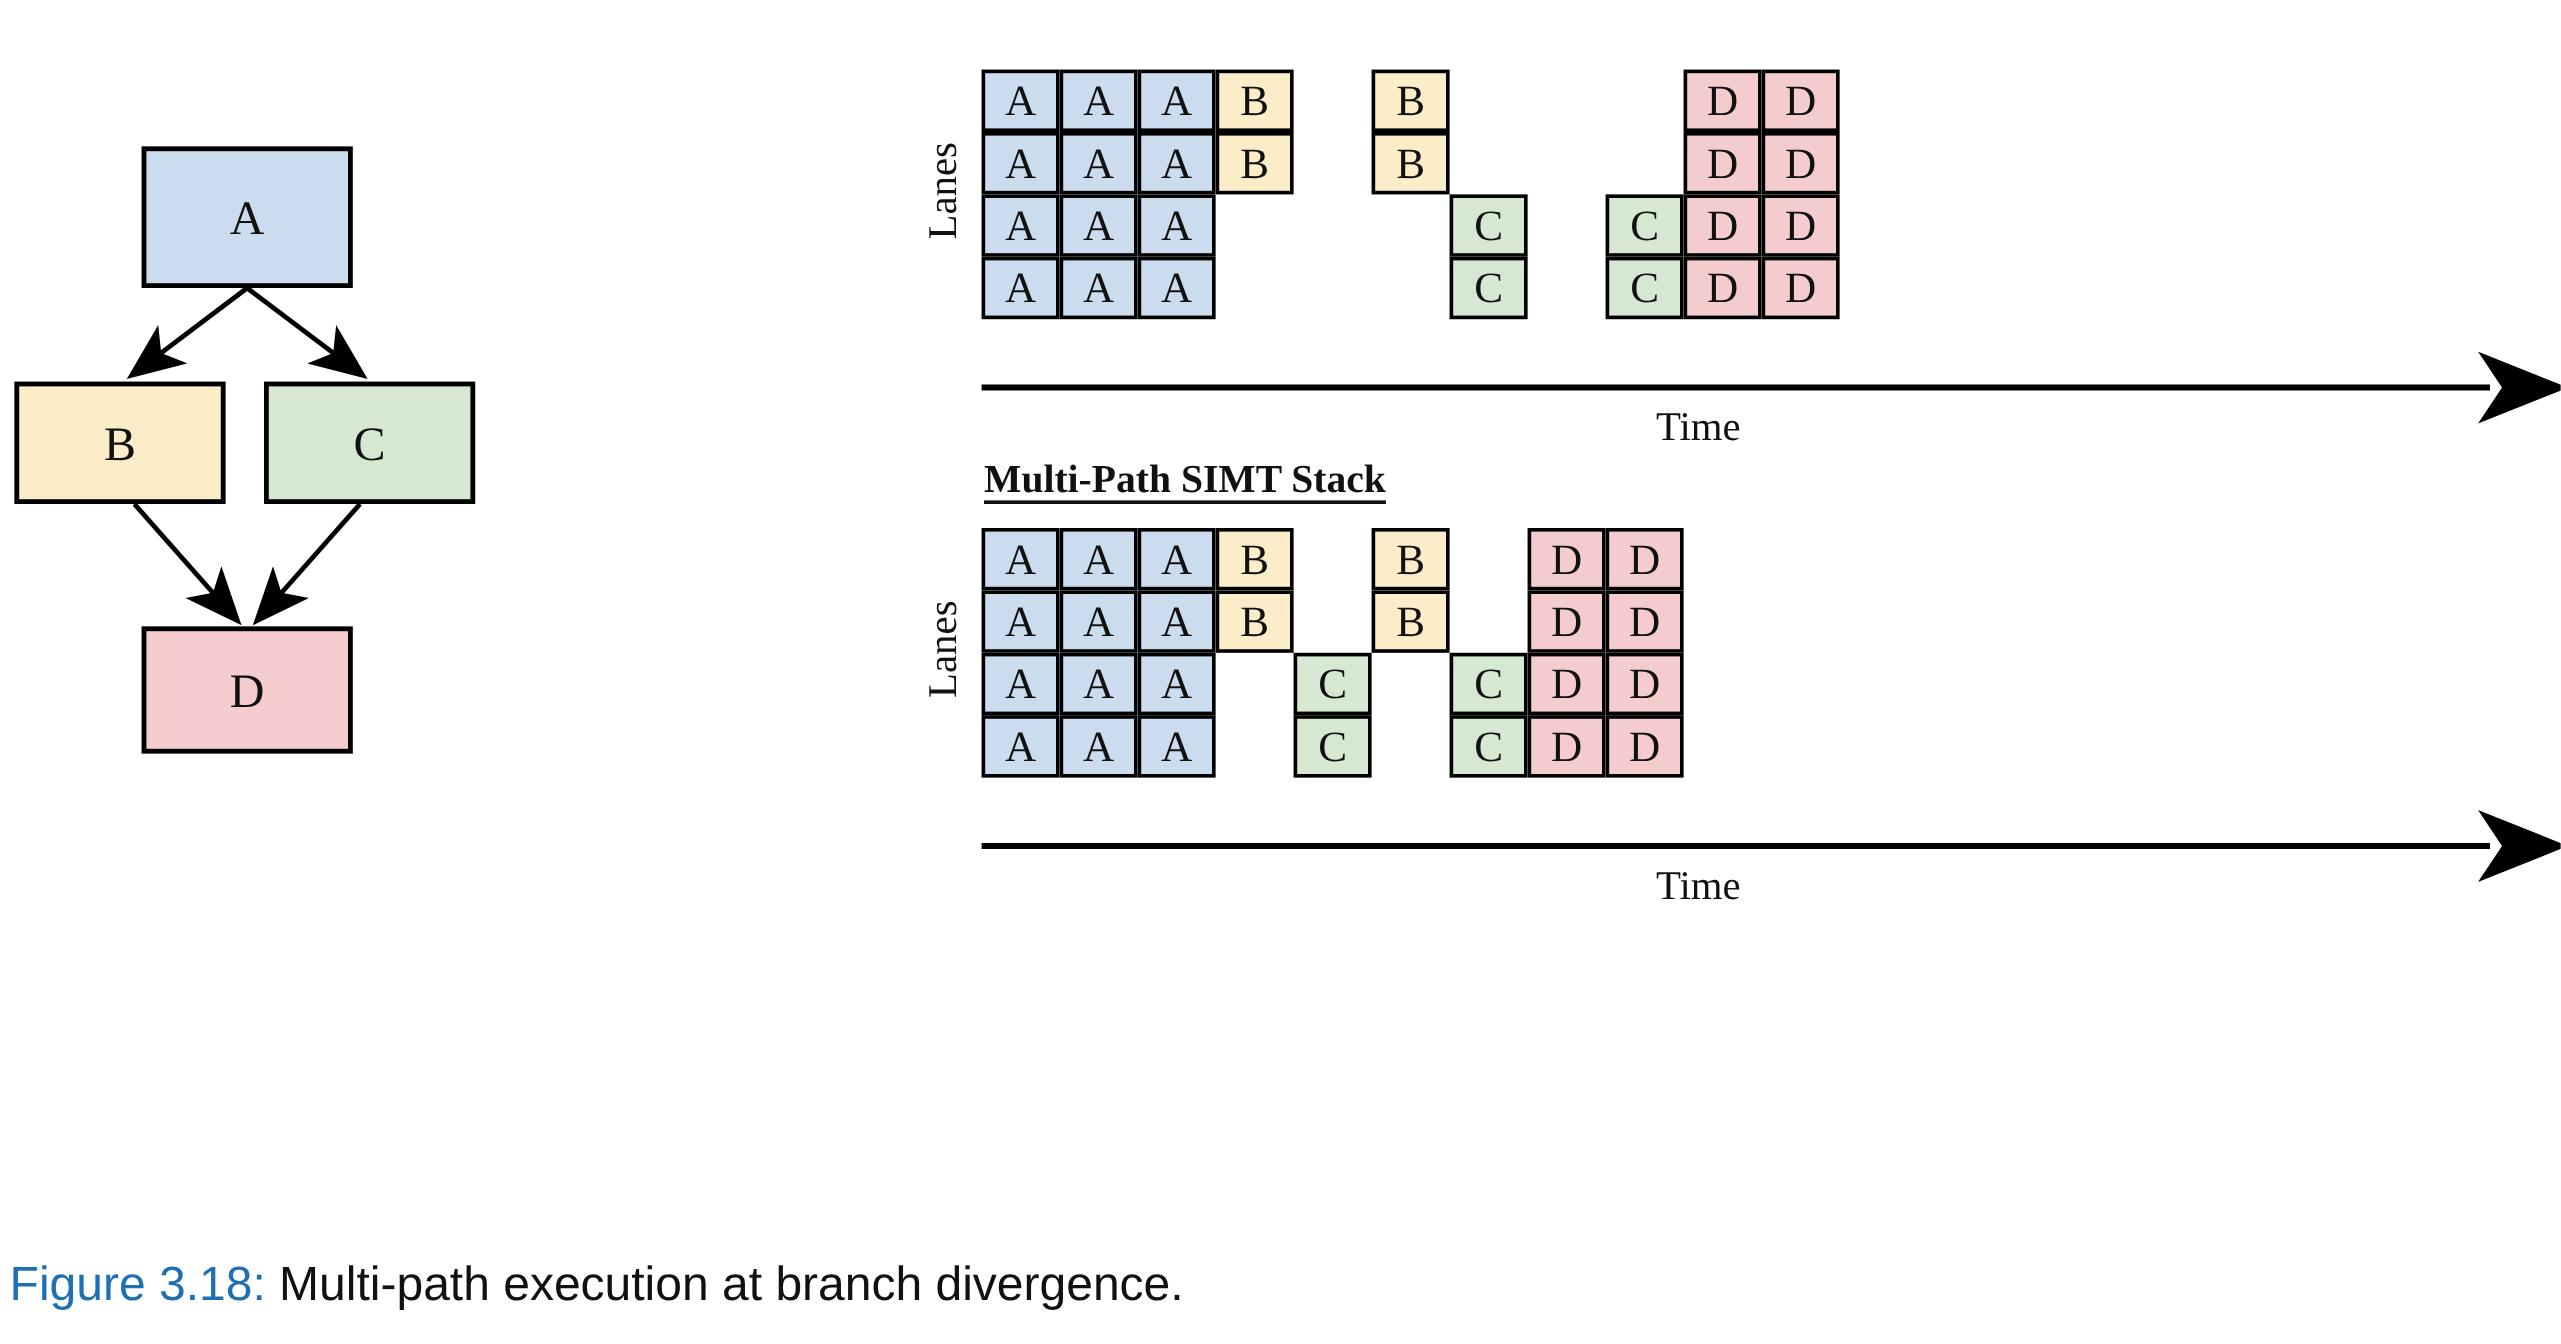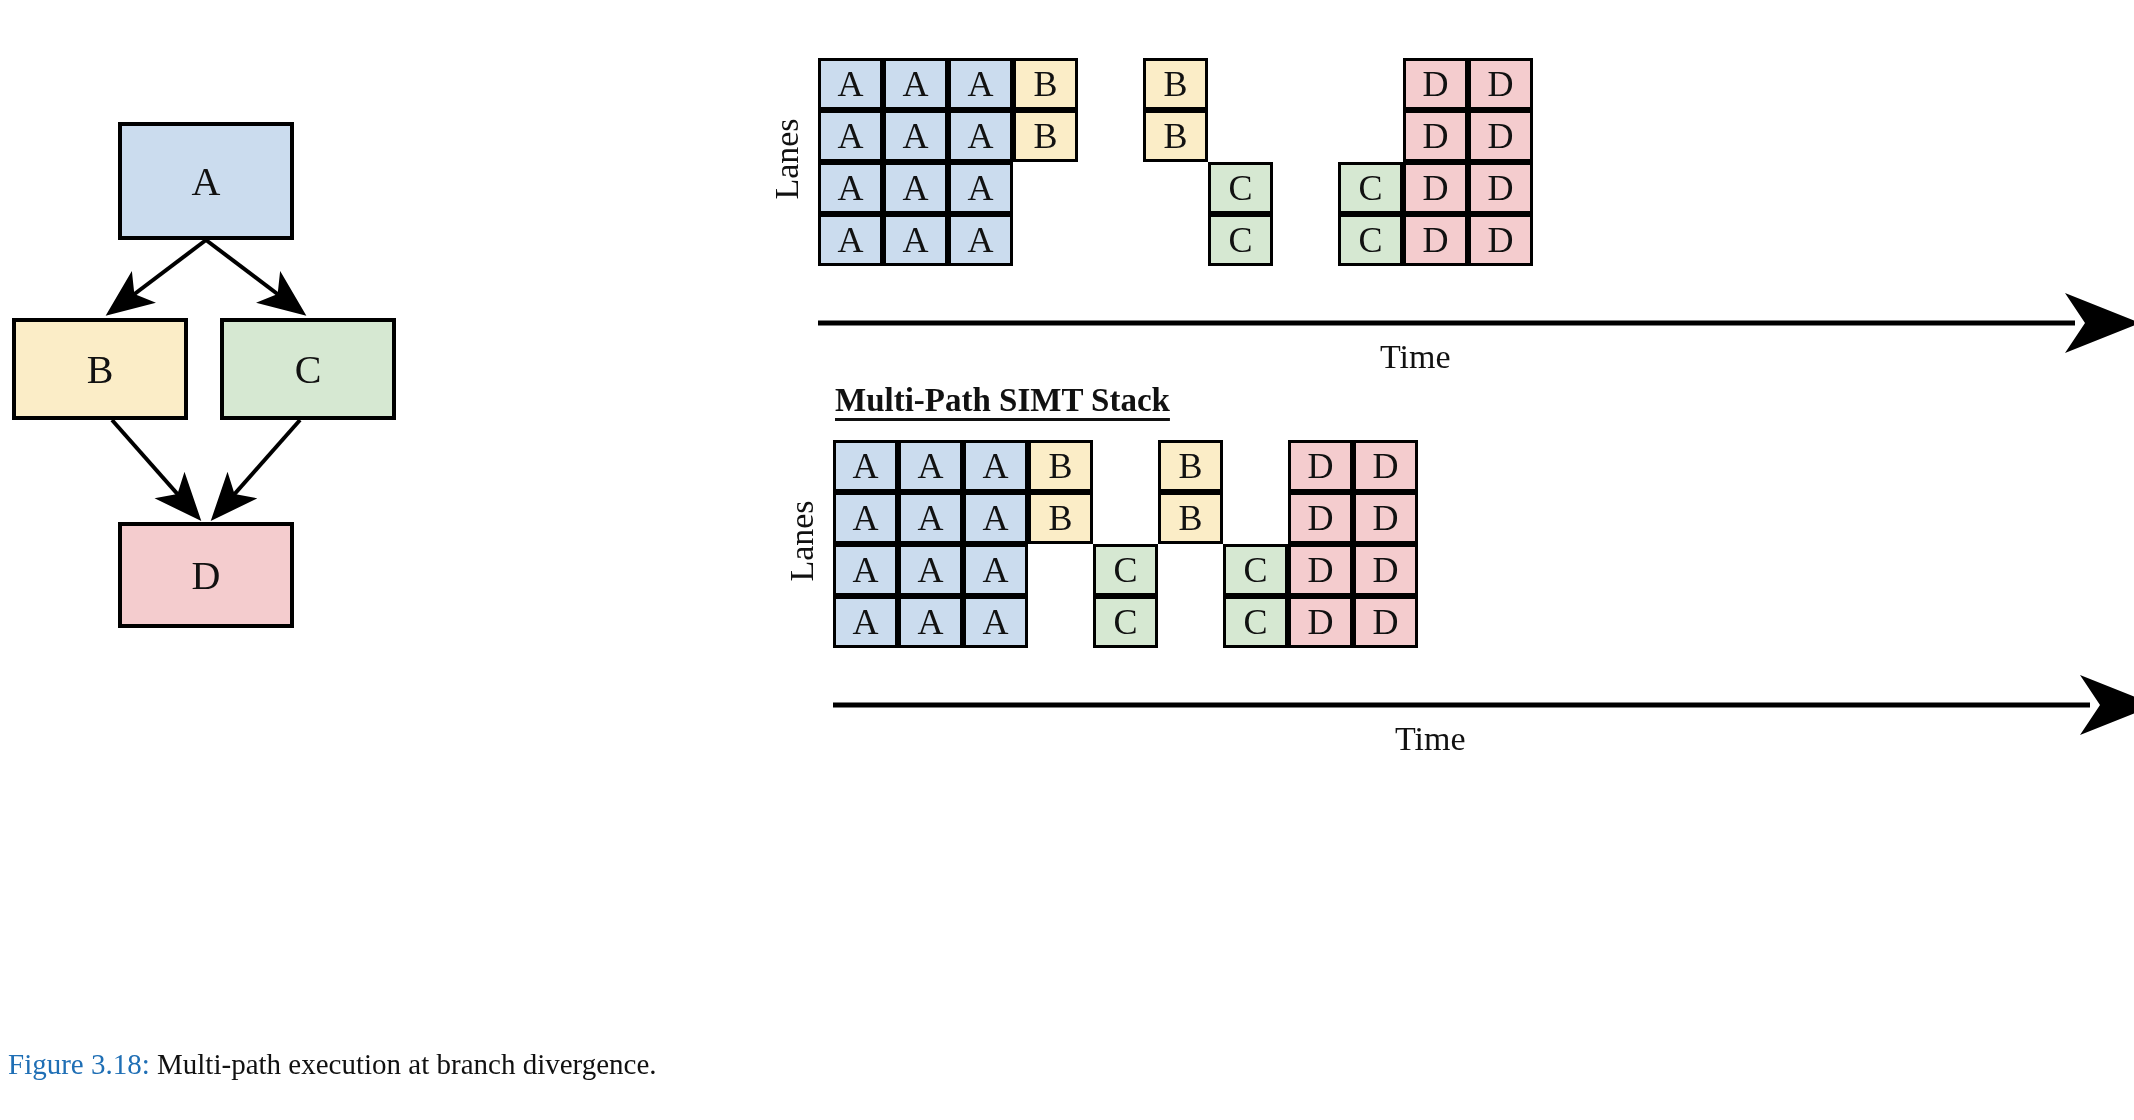--- a/index.html
+++ b/index.html
@@ -52,23 +52,23 @@
     border: 3px solid #000;
     display: flex; align-items: center; justify-content: center;
     font-size: 36px; color: #111;
     font-family: "Liberation Serif", "DejaVu Serif", serif;
   }
   .axis-svg { position: absolute; left: 0; top: 0; pointer-events: none; }
 
   
   #caption {
     position: absolute;
-    font-size: 29px;
+    font-size: 40px;
     white-space: nowrap;
-    font-family: Liberation Serif, serif;
+    font-family: Liberation Sans, sans-serif;
   }
   #caption .cap-num { color: #1F6FB5; font-weight: normal; }
   #caption .cap-text { color: #111; }
 </style>
 </head>
 <body>
 
 <div id="root">
 
   <div id="cfg" style="position:absolute; left:0px; top:30px; width:560px; height:640px;">
@@ -190,21 +190,21 @@
       <defs>
         <marker id="axarrow1" markerWidth="16" markerHeight="16" refX="2" refY="6" orient="auto" markerUnits="strokeWidth">
           <path d="M0,0 L15,6 L0,12 L4,6 z" fill="#000"></path>
         </marker>
       </defs>
       <line x1="818" y1="323" x2="2075" y2="323" stroke="#000" stroke-width="5" marker-end="url(#axarrow1)"></line>
     </svg>
     <div class="time-label" style="left:1380px; top:338px;">Time</div>
   </div>
 
-  <div class="chart" id="chart2" style="left:0px; top:382px; width:1784px; height:420px;margin-left:15px;">
+  <div class="chart" id="chart2" style="left:0px; top:382px; width:1784px; height:420px;">
     <div class="chart-title" style="left:820px; top:0px;">Multi-Path SIMT Stack</div>
     <div class="lanes-label" style="left:722px; top:140px; width:130px; text-align:center;">Lanes</div>
     <div class="grid-host" id="grid2" style="position:absolute; left:0; top:0; width:2134px; height:420px;">
         <div class="cell" style="left: 818px; top: 58px; width: 65px; height: 52px; background: rgb(203, 220, 238);">
           <span>A</span>
         </div>
         <div class="cell" style="left: 818px; top: 110px; width: 65px; height: 52px; background: rgb(203, 220, 238);">
           <span>A</span>
         </div>
         <div class="cell" style="left: 818px; top: 162px; width: 65px; height: 52px; background: rgb(203, 220, 238);">

